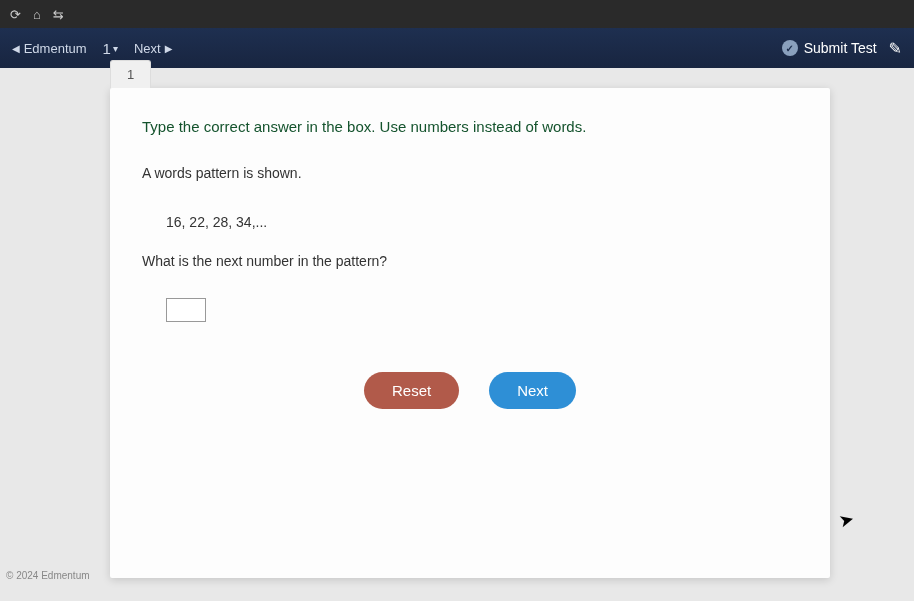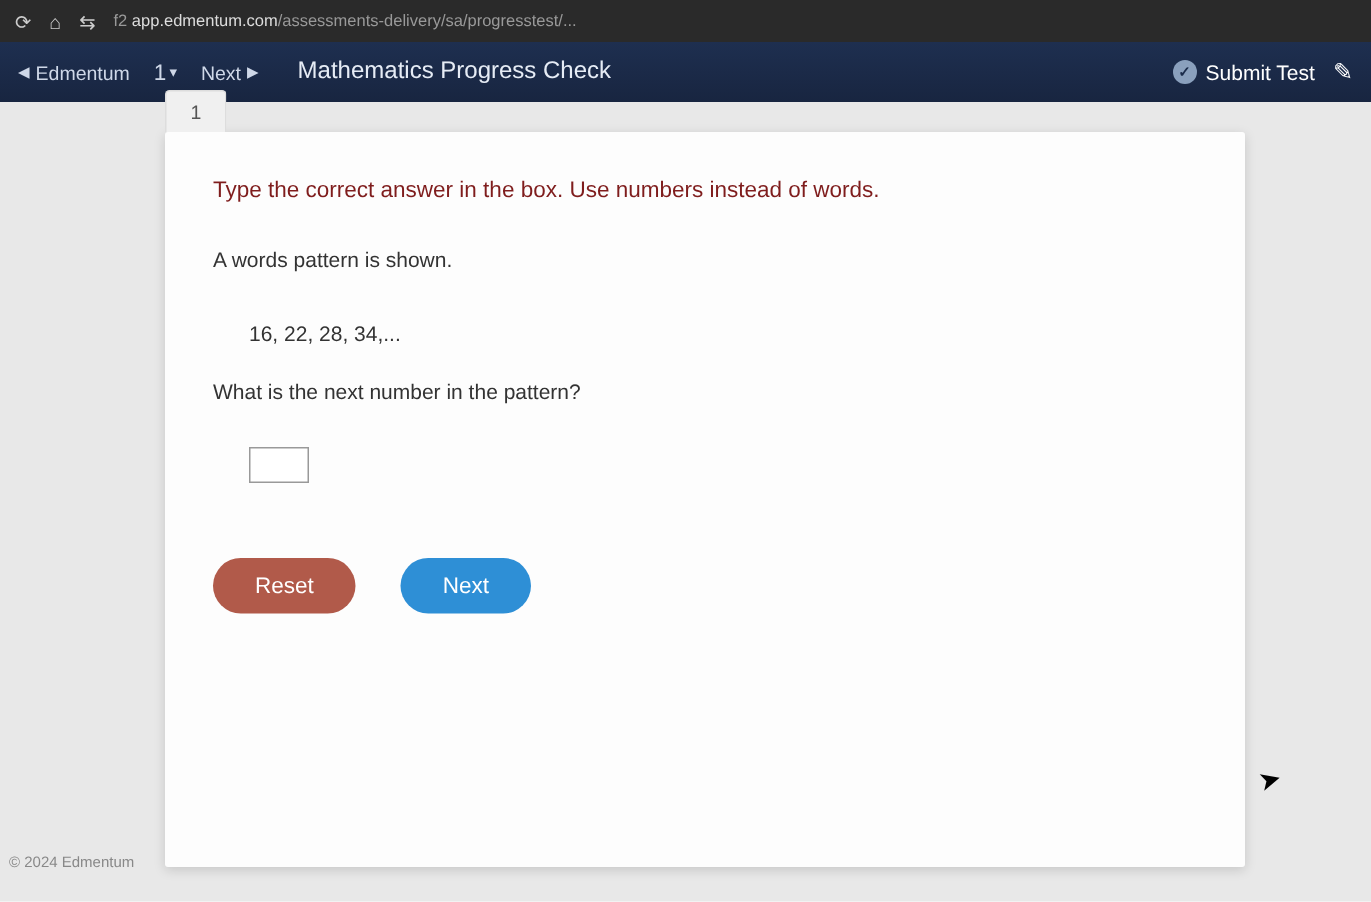--- a/index.html
+++ b/index.html
@@ -73,33 +73,34 @@
       transform: translateY(-100%);
       border-top-left-radius: 3px;
       border-top-right-radius: 3px;
     }
     .q-body {
       padding: 28px 32px;
       font-size: 14px;
       color: #333;
       line-height: 1.5;
     }
-    .q-instruction { margin-bottom: 24px; font-size: 15px; color: #7f1d1d;}
+    .q-instruction { margin-bottom: 24px; font-size: 15px; color: #14532d;}
     .q-line1 { margin-bottom: 14px; }
     .q-sequence { margin-left: 24px; margin-bottom: 18px; margin-top: 28px; }
     .q-prompt { margin-bottom: 26px; }
     .answer-input {
       width: 40px; height: 24px;
       border: 1px solid #999;
       margin-left: 24px;
       padding: 2px 4px;
       font-size: 13px;
     }
     .btn-row {
       display: flex;
+      justify-content: center;
       gap: 30px;
       margin-top: 50px;
     }
     .pill-btn {
       border: none;
       border-radius: 22px;
       padding: 10px 28px;
       font-size: 15px;
       font-weight: 500;
       color: #fff;
@@ -122,40 +123,36 @@
     }
     .chevron { font-size: 10px; }
   </style>
 </head>
 <body>
 
 <div class="browser-bar">
   <span class="icon">⟳</span>
   <span class="icon">⌂</span>
   <span class="icon">⇆</span>
-  <span class="url">
-    <span>f2 </span><span class="domain">app.edmentum.com</span><span>/assessments-delivery/sa/progresstest/...</span>
-  </span>
 </div>
 
 <div class="top-nav">
   <div class="nav-left">
     <div class="nav-btn">
       <span class="chevron">◀</span>
       <span>Edmentum</span>
     </div>
     <div class="page-counter">
       <span>1</span>
       <span class="chevron">▾</span>
     </div>
     <div class="nav-btn">
       <span>Next</span>
       <span class="chevron">▶</span>
     </div>
-    <div class="nav-title">Mathematics Progress Check</div>
   </div>
   <div class="nav-right">
     <div class="submit">
       <span class="check-circle">✓</span>
       <span>Submit Test</span>
     </div>
     <span class="tools-icon">✎</span>
   </div>
 </div>
 

